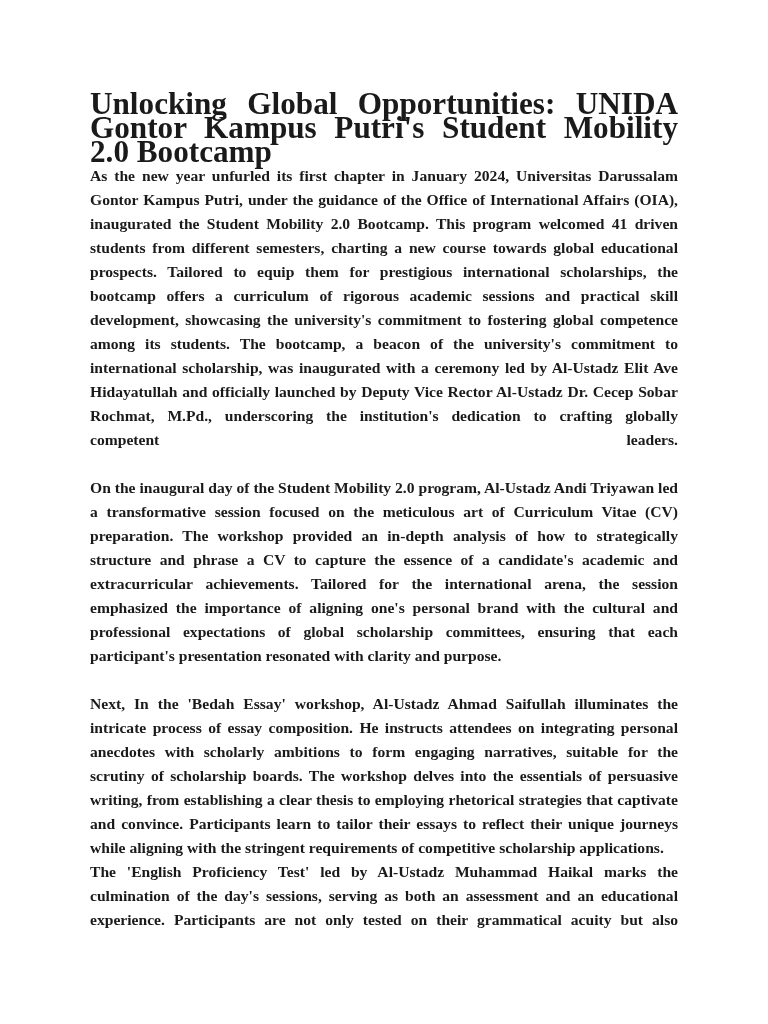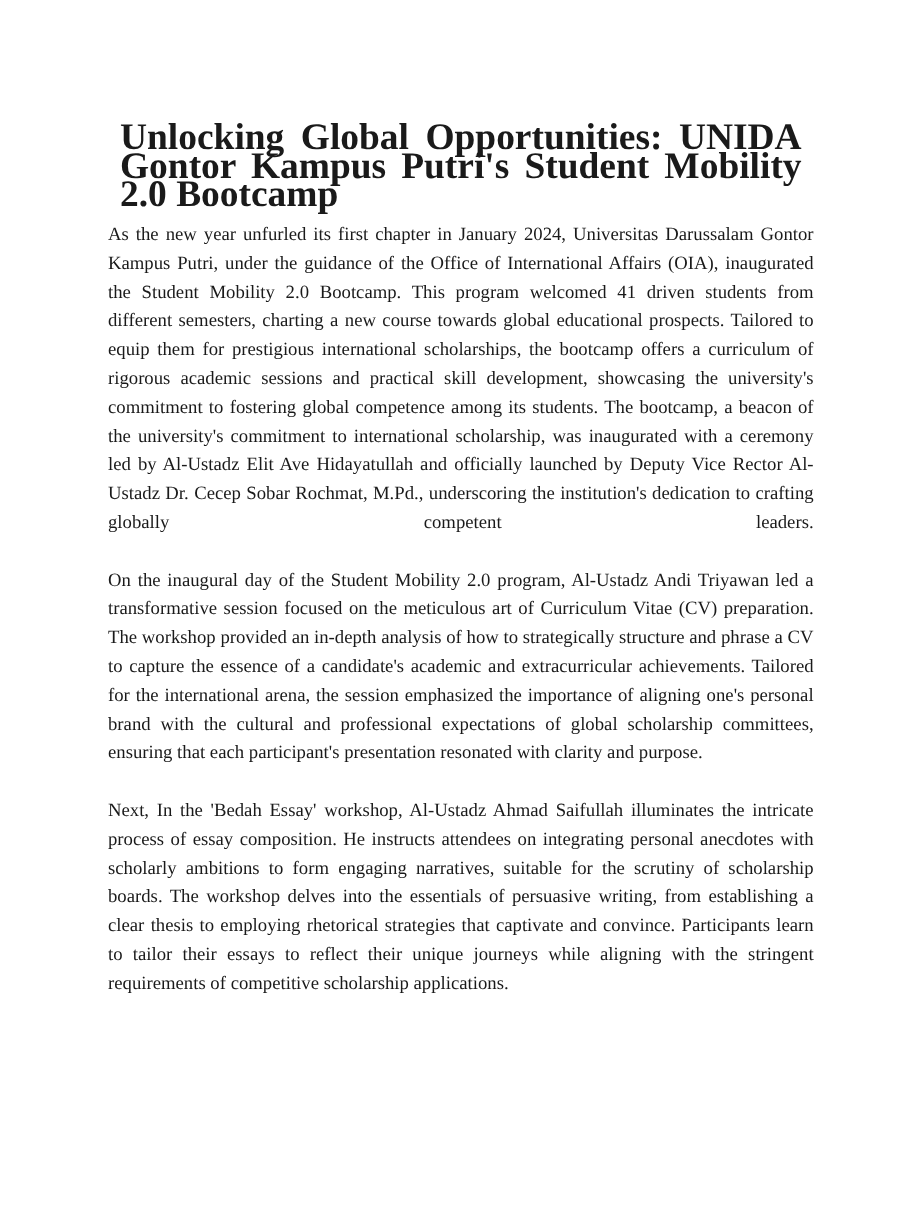--- a/index.html
+++ b/index.html
@@ -19,26 +19,27 @@
       top: 92px;
       width: 588px;
       font-family: "Liberation Serif", "DejaVu Serif", serif;
       font-size: 15.6px;
       line-height: 24px;
       color: #1a1a1a;
       text-align: justify;
     }
     .heading {
       font-weight: bold;
-      margin: 10px;
+      margin: 0;
       line-height: 24px;
     }
     .para {
       margin: 0;
       text-align: justify;
+      font-weight: bold;
     }
     .para.last-justify {
       text-align-last: justify;
     }
     .spacer {
       height: 24px;
     }
   </style>
 </head>
 <body>
@@ -47,13 +48,14 @@
   <h1 class="heading">Unlocking Global Opportunities: UNIDA Gontor Kampus Putri's Student Mobility 2.0 Bootcamp</h1>
   <p class="para last-justify">As the new year unfurled its first chapter in January 2024, Universitas Darussalam Gontor Kampus Putri, under the guidance of the Office of International Affairs (OIA), inaugurated the Student Mobility 2.0 Bootcamp. This program welcomed 41 driven students from different semesters, charting a new course towards global educational prospects. Tailored to equip them for prestigious international scholarships, the bootcamp offers a curriculum of rigorous academic sessions and practical skill development, showcasing the university's commitment to fostering global competence among its students. The bootcamp, a beacon of the university's commitment to international scholarship, was inaugurated with a ceremony led by Al-Ustadz Elit Ave Hidayatullah and officially launched by Deputy Vice Rector Al-Ustadz Dr. Cecep Sobar Rochmat, M.Pd., underscoring the institution's dedication to crafting globally competent leaders.</p>
 
   <div class="spacer"></div>
 
   <p class="para">On the inaugural day of the Student Mobility 2.0 program, Al-Ustadz Andi Triyawan led a transformative session focused on the meticulous art of Curriculum Vitae (CV) preparation. The workshop provided an in-depth analysis of how to strategically structure and phrase a CV to capture the essence of a candidate's academic and extracurricular achievements. Tailored for the international arena, the session emphasized the importance of aligning one's personal brand with the cultural and professional expectations of global scholarship committees, ensuring that each participant's presentation resonated with clarity and purpose.</p>
 
   <div class="spacer"></div>
 
   <p class="para">Next, In the 'Bedah Essay' workshop, Al-Ustadz Ahmad Saifullah illuminates the intricate process of essay composition. He instructs attendees on integrating personal anecdotes with scholarly ambitions to form engaging narratives, suitable for the scrutiny of scholarship boards. The workshop delves into the essentials of persuasive writing, from establishing a clear thesis to employing rhetorical strategies that captivate and convince. Participants learn to tailor their essays to reflect their unique journeys while aligning with the stringent requirements of competitive scholarship applications.</p>
+  <p class="para last-justify">The 'English Proficiency Test' led by Al-Ustadz Muhammad Haikal marks the culmination of the day's sessions, serving as both an assessment and an educational experience. Participants are not only tested on their grammatical acuity but also</p>
 </div>
 
 </body></html>

